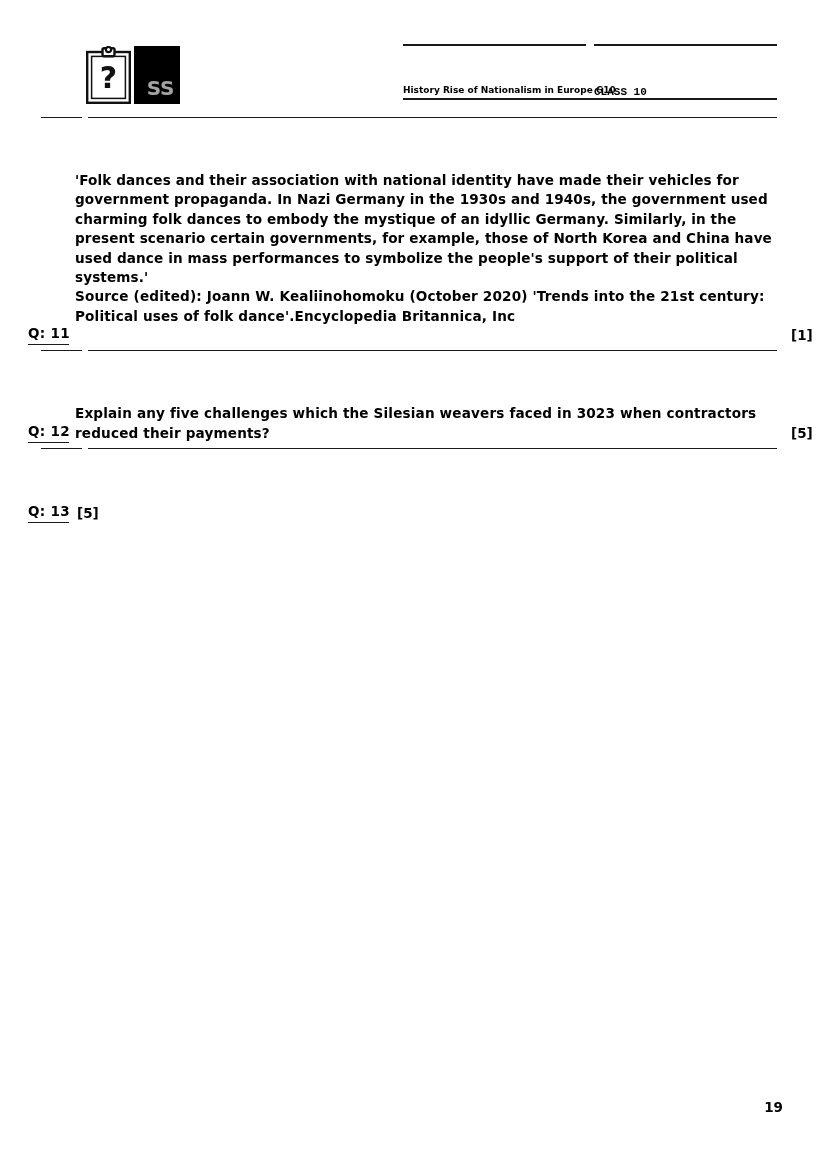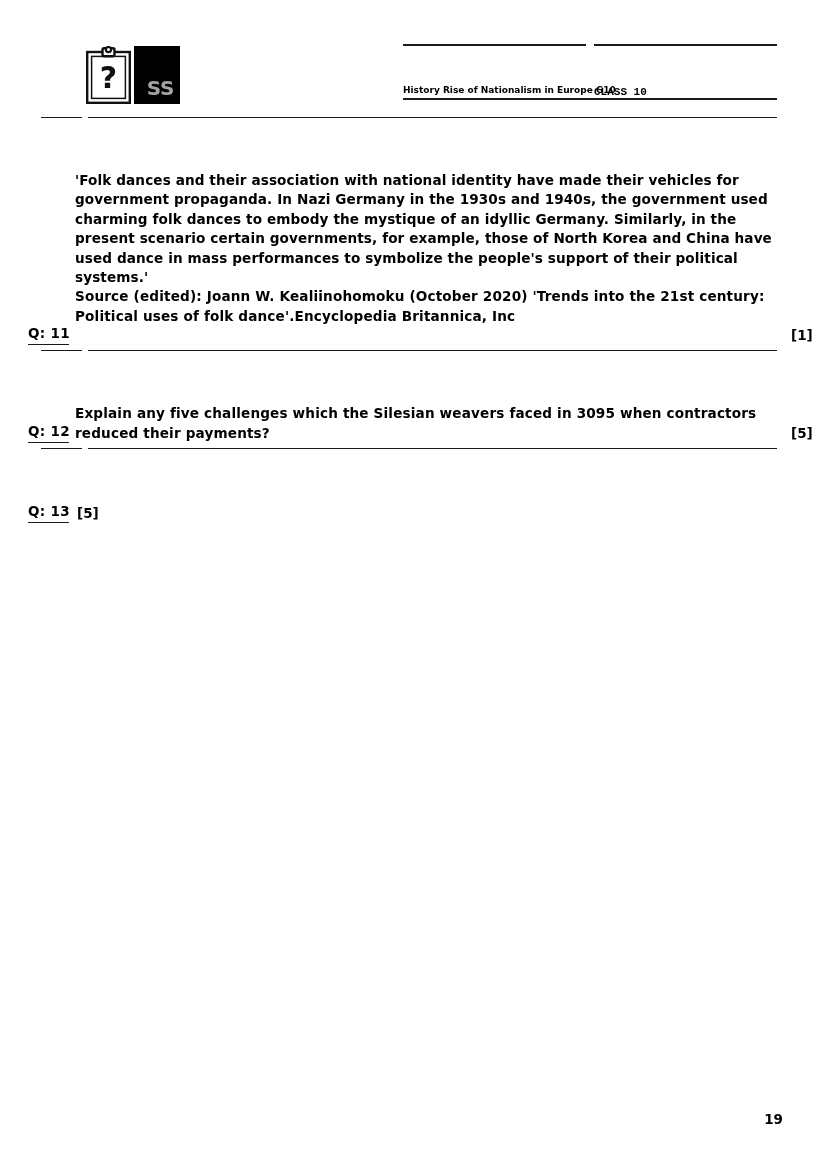--- a/index.html
+++ b/index.html
@@ -179,21 +179,21 @@
   .q-text.spaced {
     letter-spacing: 0.15px;
   }
   .q-text + .q-text { margin-top: 0; }
   .q-gap { height: 19px; }
 
   
   .page-number {
     position: absolute;
     right: 44px;
-    bottom: 42px;
+    bottom: 54px;
     font-size: 13.5px;
     font-weight: bold;
     font-family: "DejaVu Sans", sans-serif;
   }
 </style>
 </head>
 <body>
 
 <div class="page">
 
@@ -247,21 +247,21 @@
       </div>
       <div class="question">
         <div class="sep-row">
           <div class="sep-short"></div>
           <div class="sep-gap"></div>
           <div class="sep-long"></div>
         </div>
         <div class="q-body">
           <div class="q-num">Q: 12</div>
           <div class="q-content">
-            <p class="q-text spaced">Explain any five challenges which the Silesian weavers faced in 3095 when contractors reduced their payments?</p>
+            <p class="q-text spaced">Explain any five challenges which the Silesian weavers faced in 3023 when contractors reduced their payments?</p>
           </div>
           <div class="q-marks">[5]</div>
         </div>
       </div>
       <div class="question">
         <div class="sep-row">
           <div class="sep-short"></div>
           <div class="sep-gap"></div>
           <div class="sep-long"></div>
         </div>

